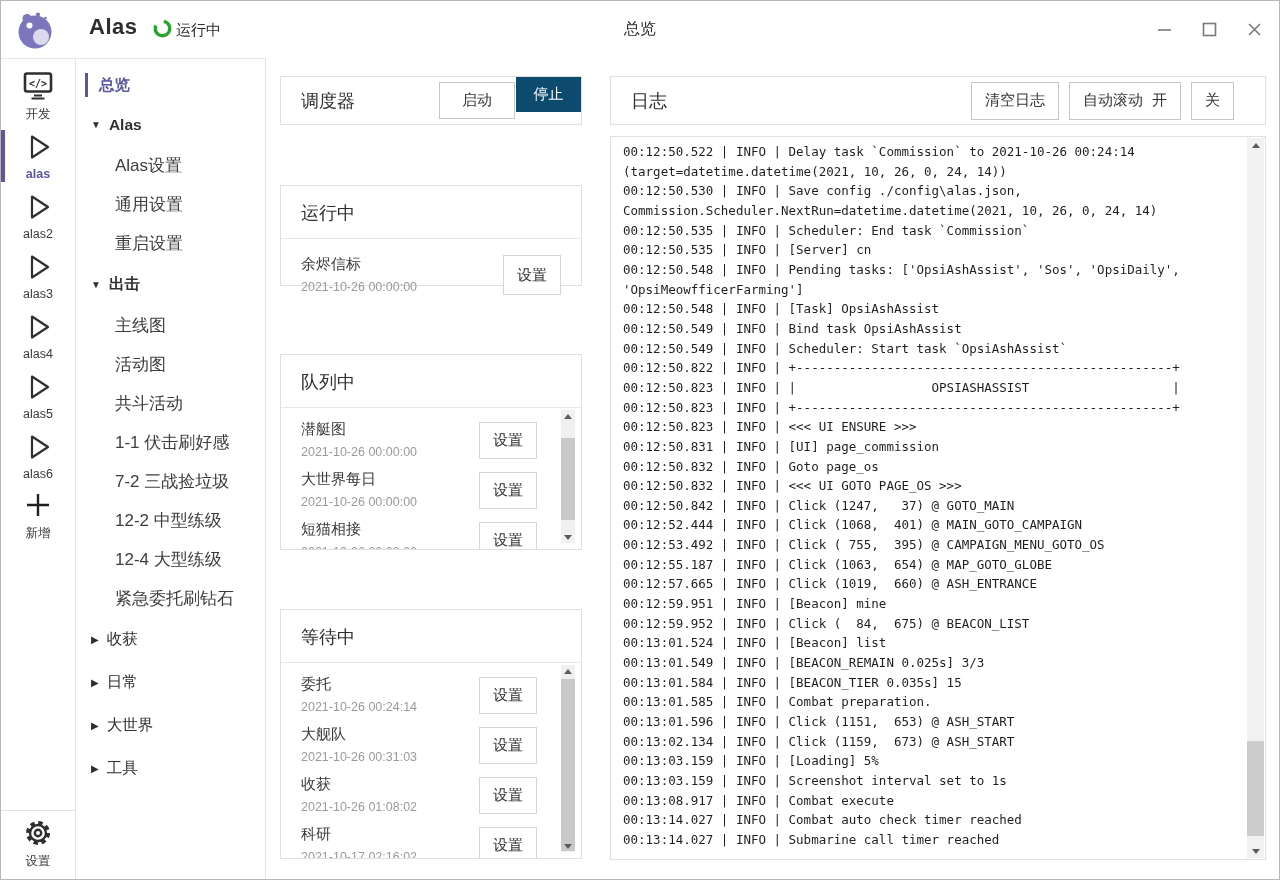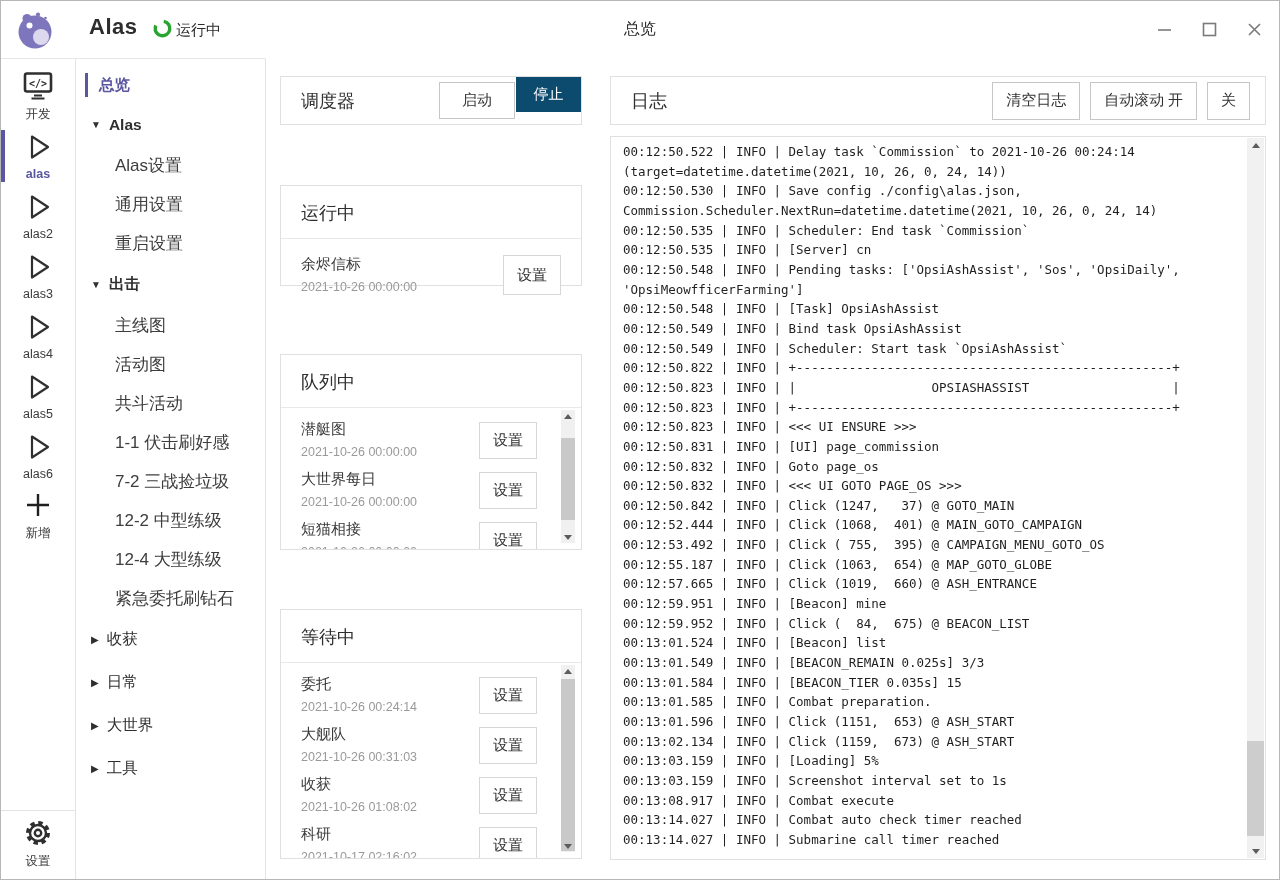--- a/index.html
+++ b/index.html
@@ -53,24 +53,24 @@
   #card-running .task-set{right:0;top:10px;height:40px;}
   .v-scroll{position:absolute;right:6px;width:14px;background:#f0f0f0;}
   .v-thumb{position:absolute;left:0;width:14px;background:#c9c9c9;}
   .arr{position:absolute;left:0;width:14px;height:12px;display:flex;align-items:center;justify-content:center;}
   .arr-up{top:0;}.arr-dn{bottom:0;}
   .t-up{width:0;height:0;border-left:4px solid transparent;border-right:4px solid transparent;border-bottom:5px solid #5c5c5c;}
   .t-dn{width:0;height:0;border-left:4px solid transparent;border-right:4px solid transparent;border-top:5px solid #5c5c5c;}
 
   
   .right{position:absolute;left:595px;top:57px;right:0;bottom:0;box-sizing:border-box;padding:18px 13px 19px 14px;display:flex;flex-direction:column;background:#fff;}
-  .log-head{height:49px;flex:none;display:flex;align-items:center;padding:0 15px 0 20px;margin-bottom:11px;}
+  .log-head{height:49px;flex:none;display:flex;align-items:center;padding:0 31px 0 20px;margin-bottom:11px;}
   .log-title{font-size:18px;color:#2f2f2f;}
   .log-buttons{margin-left:auto;display:flex;gap:10px;}
-  .log-btn{height:38px;background:#fff;border:1px solid #c6c6c6;font-size:15px;color:#333;padding:0 13px;font-family:Liberation Serif, serif;}
+  .log-btn{height:38px;background:#fff;border:1px solid #c6c6c6;font-size:15px;color:#333;padding:0 13px;font-family:Liberation Mono, monospace;}
   .log-card{flex:1;position:relative;overflow:hidden;}
   .log-lines{position:absolute;top:5px;left:12px;right:24px;bottom:5px;font-family:"DejaVu Sans Mono","Liberation Mono",monospace;font-size:12.5px;line-height:19.65px;color:#1f1f1f;white-space:pre;overflow:hidden;}
   .log-scroll{position:absolute;top:1px;bottom:1px;right:1px;width:17px;background:#f1f1f1;}
   .log-scroll .v-thumb{width:17px;background:#cdcdcd;}
   .log-scroll .arr{width:17px;height:14px;}
 </style>
 </head>
 <body>
 
 <div class="window">

